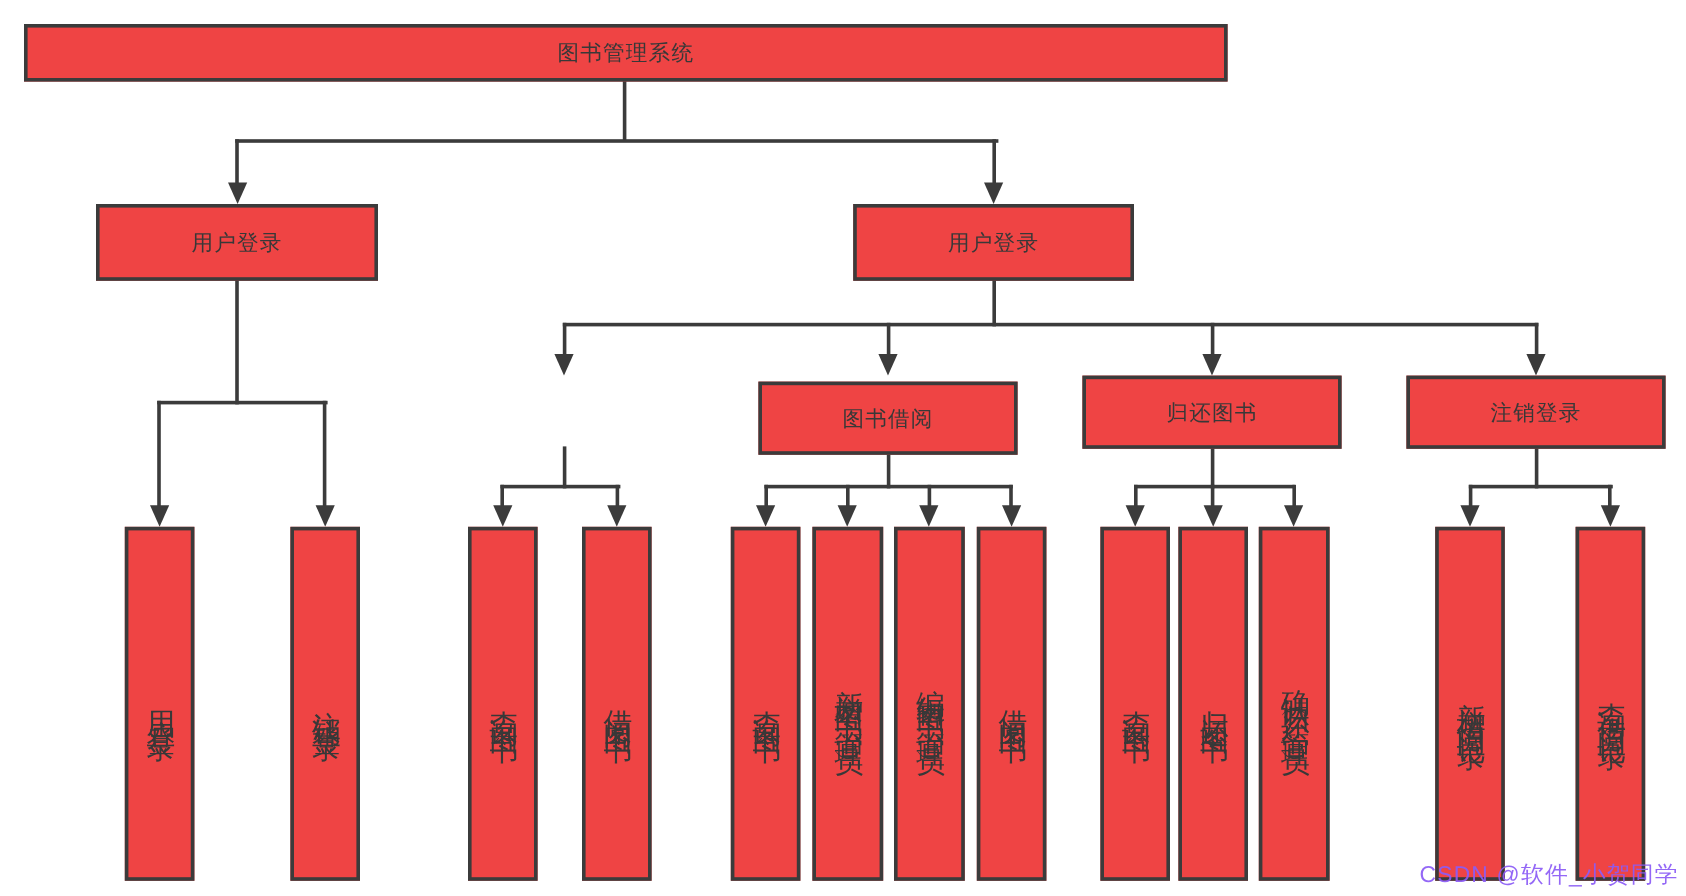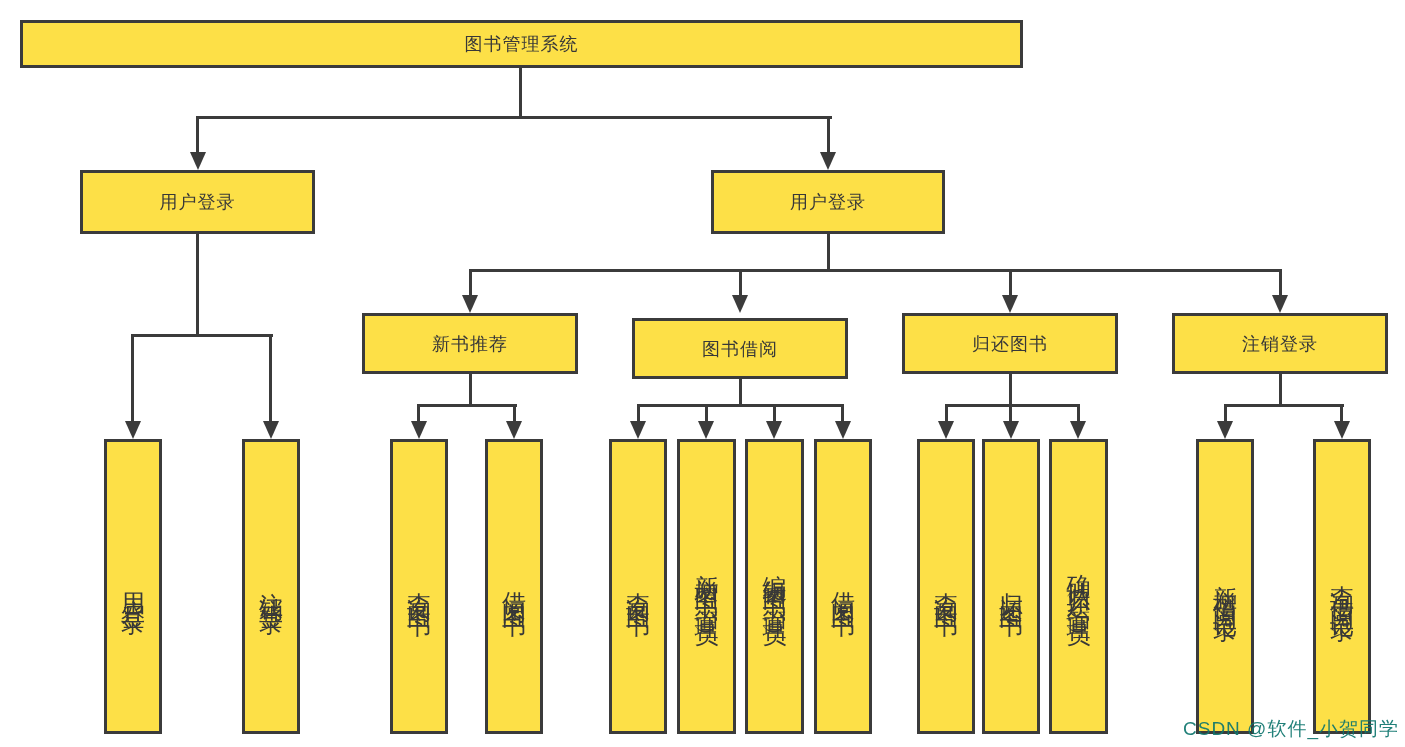--- a/index.html
+++ b/index.html
@@ -7,21 +7,21 @@
     position: relative;
     width: 1405px;
     height: 747px;
     background: #ffffff;
     font-family: "Liberation Sans", "DejaVu Sans", sans-serif;
     overflow: hidden;
   }
   .node {
     position: absolute;
     box-sizing: border-box;
-    background: #fde047;
+    background: #ef4444;
     border: 3px solid #3b3b3b;
     display: flex;
     align-items: center;
     justify-content: center;
     color: #383838;
     z-index: 2;
   }
   .hnode { font-size: 18px; letter-spacing: 1px; }
   .vnode {
     writing-mode: vertical-rl;
@@ -36,21 +36,21 @@
     width: 0; height: 0;
     border-left: 8px solid transparent;
     border-right: 8px solid transparent;
     border-top: 18px solid #3b3b3b;
     z-index: 1;
   }
   .watermark {
     position: absolute;
     left: 1183px; top: 716px;
     font-size: 19px;
-    color: #0f766e;
+    color: #8b5cf6;
     letter-spacing: 1px;
     opacity: 0.92;
     z-index: 3;
     white-space: nowrap;
   }
 </style>
 </head>
 <body>
 
 <div class="stage">
@@ -78,21 +78,20 @@
   <div class="line" style="left:469px; top:269px; width:813px; height:3px;"></div>
   <div class="line" style="left:469px; top:269px; width:3px; height:28px;"></div>
   <div class="arrow" style="left:462px; top:295px;"></div>
   <div class="line" style="left:739px; top:269px; width:3px; height:28px;"></div>
   <div class="arrow" style="left:732px; top:295px;"></div>
   <div class="line" style="left:1009px; top:269px; width:3px; height:28px;"></div>
   <div class="arrow" style="left:1002px; top:295px;"></div>
   <div class="line" style="left:1279px; top:269px; width:3px; height:28px;"></div>
   <div class="arrow" style="left:1272px; top:295px;"></div>
 
-  <div class="node hnode" style="left:362px; top:313px; width:216px; height:61px;">新书推荐</div>
   <div class="node hnode" style="left:632px; top:318px; width:216px; height:61px;">图书借阅</div>
   <div class="node hnode" style="left:902px; top:313px; width:216px; height:61px;">归还图书</div>
   <div class="node hnode" style="left:1172px; top:313px; width:216px; height:61px;">注销登录</div>
 
   <div class="line" style="left:469px; top:372px; width:3px; height:35px;"></div>
   <div class="line" style="left:417px; top:404px; width:100px; height:3px;"></div>
   <div class="line" style="left:417px; top:404px; width:3px; height:20px;"></div>
   <div class="arrow" style="left:411px; top:421px;"></div>
   <div class="line" style="left:513px; top:404px; width:3px; height:20px;"></div>
   <div class="arrow" style="left:506px; top:421px;"></div>

